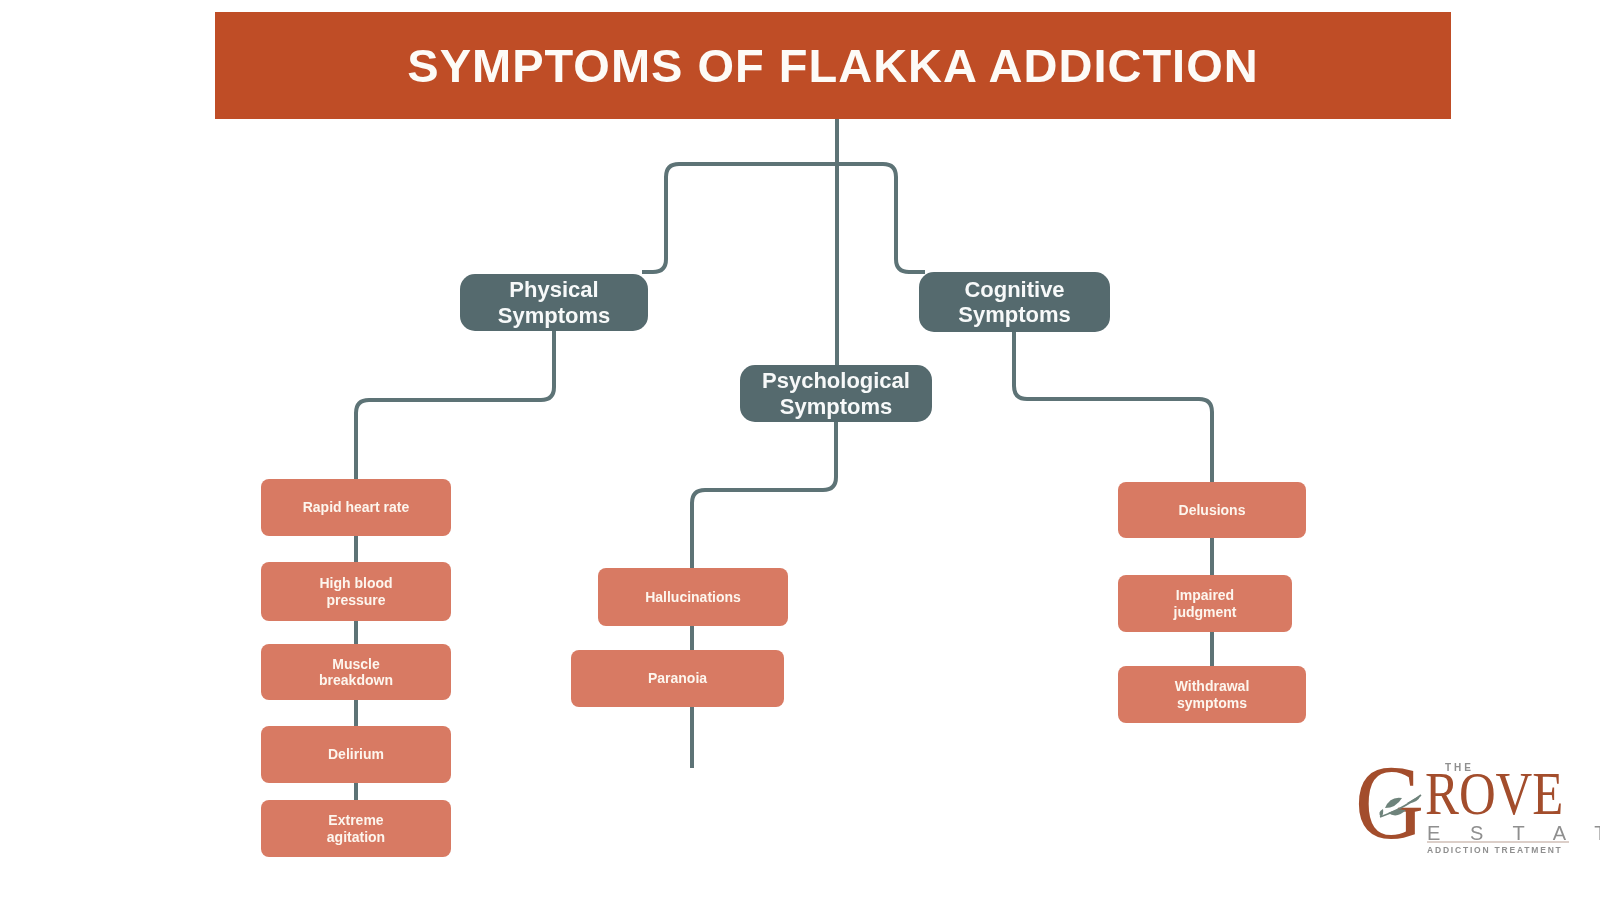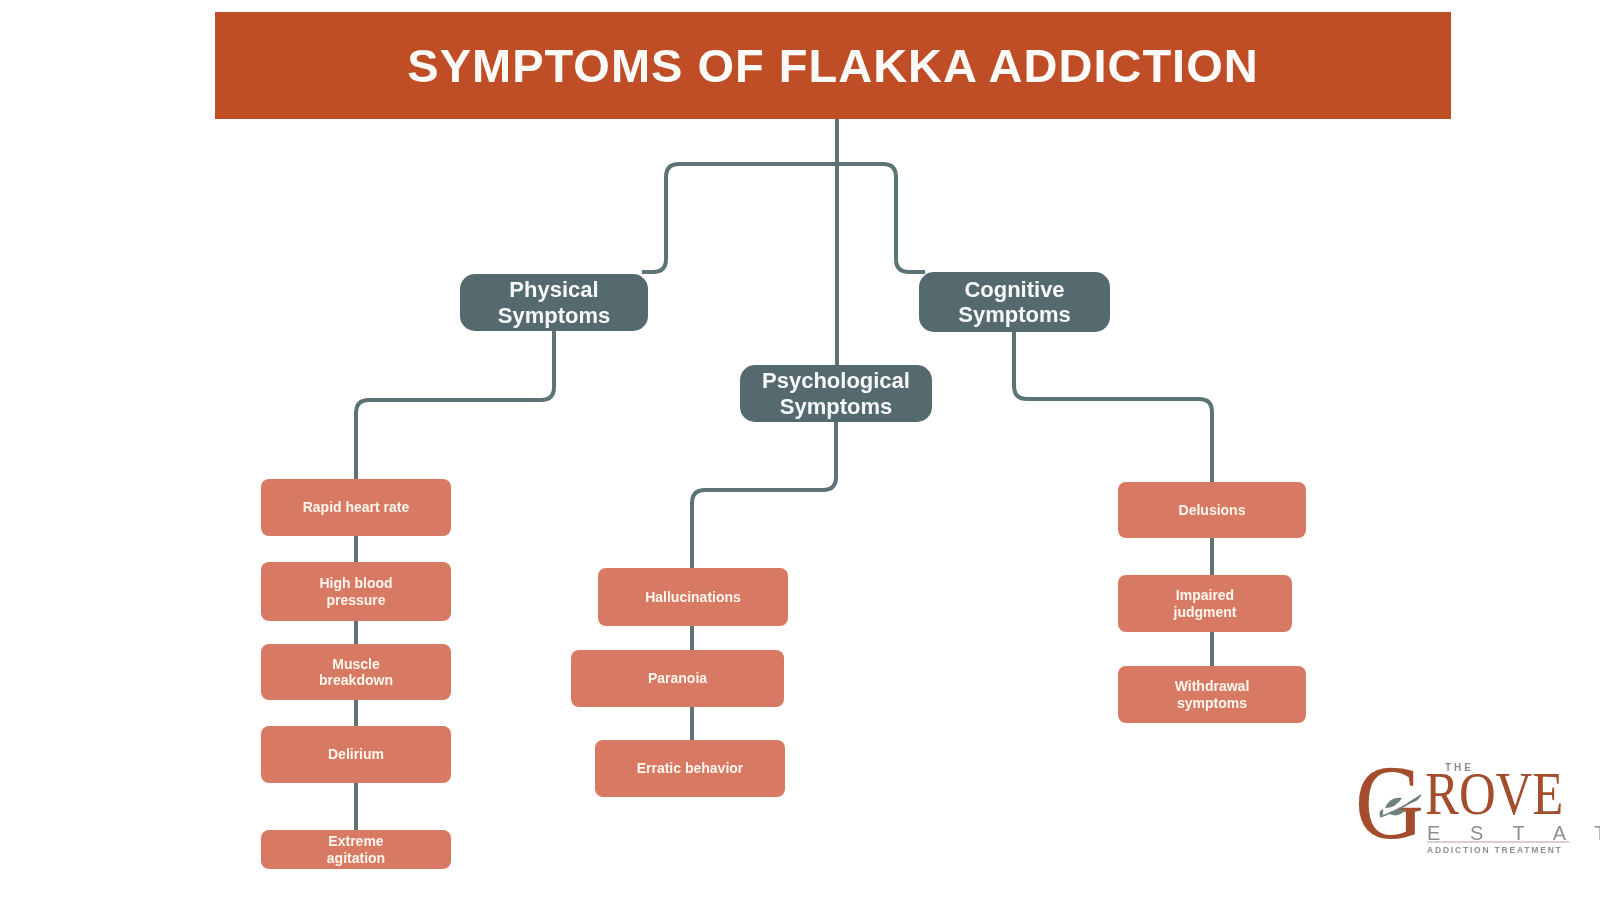--- a/index.html
+++ b/index.html
@@ -80,26 +80,25 @@
 
   <div class="node slate" style="left:919px;top:272px;width:191px;height:60px">Cognitive
 Symptoms</div>
 
   <div class="node salmon" style="left:261px;top:479px;width:190px;height:57px">Rapid heart rate</div>
   <div class="node salmon" style="left:261px;top:562px;width:190px;height:59px">High blood
 pressure</div>
   <div class="node salmon" style="left:261px;top:644px;width:190px;height:56px">Muscle
 breakdown</div>
   <div class="node salmon" style="left:261px;top:726px;width:190px;height:57px">Delirium</div>
-  <div class="node salmon" style="left:261px;top:830px;width:190px;height:39px">Extreme
+  <div class="node salmon" style="left:261px;top:800px;width:190px;height:57px">Extreme
 agitation</div>
 
   <div class="node salmon" style="left:598px;top:568px;width:190px;height:58px">Hallucinations</div>
   <div class="node salmon" style="left:571px;top:650px;width:213px;height:57px">Paranoia</div>
-  <div class="node salmon" style="left:595px;top:740px;width:190px;height:57px">Erratic behavior</div>
 
   <div class="node salmon" style="left:1118px;top:482px;width:188px;height:56px">Delusions</div>
   <div class="node salmon" style="left:1118px;top:575px;width:174px;height:57px">Impaired
 judgment</div>
   <div class="node salmon" style="left:1118px;top:666px;width:188px;height:57px">Withdrawal
 symptoms</div>
 
   <div class="logo">
     <span class="logo-g">G</span>
     <span class="logo-the">THE</span>

